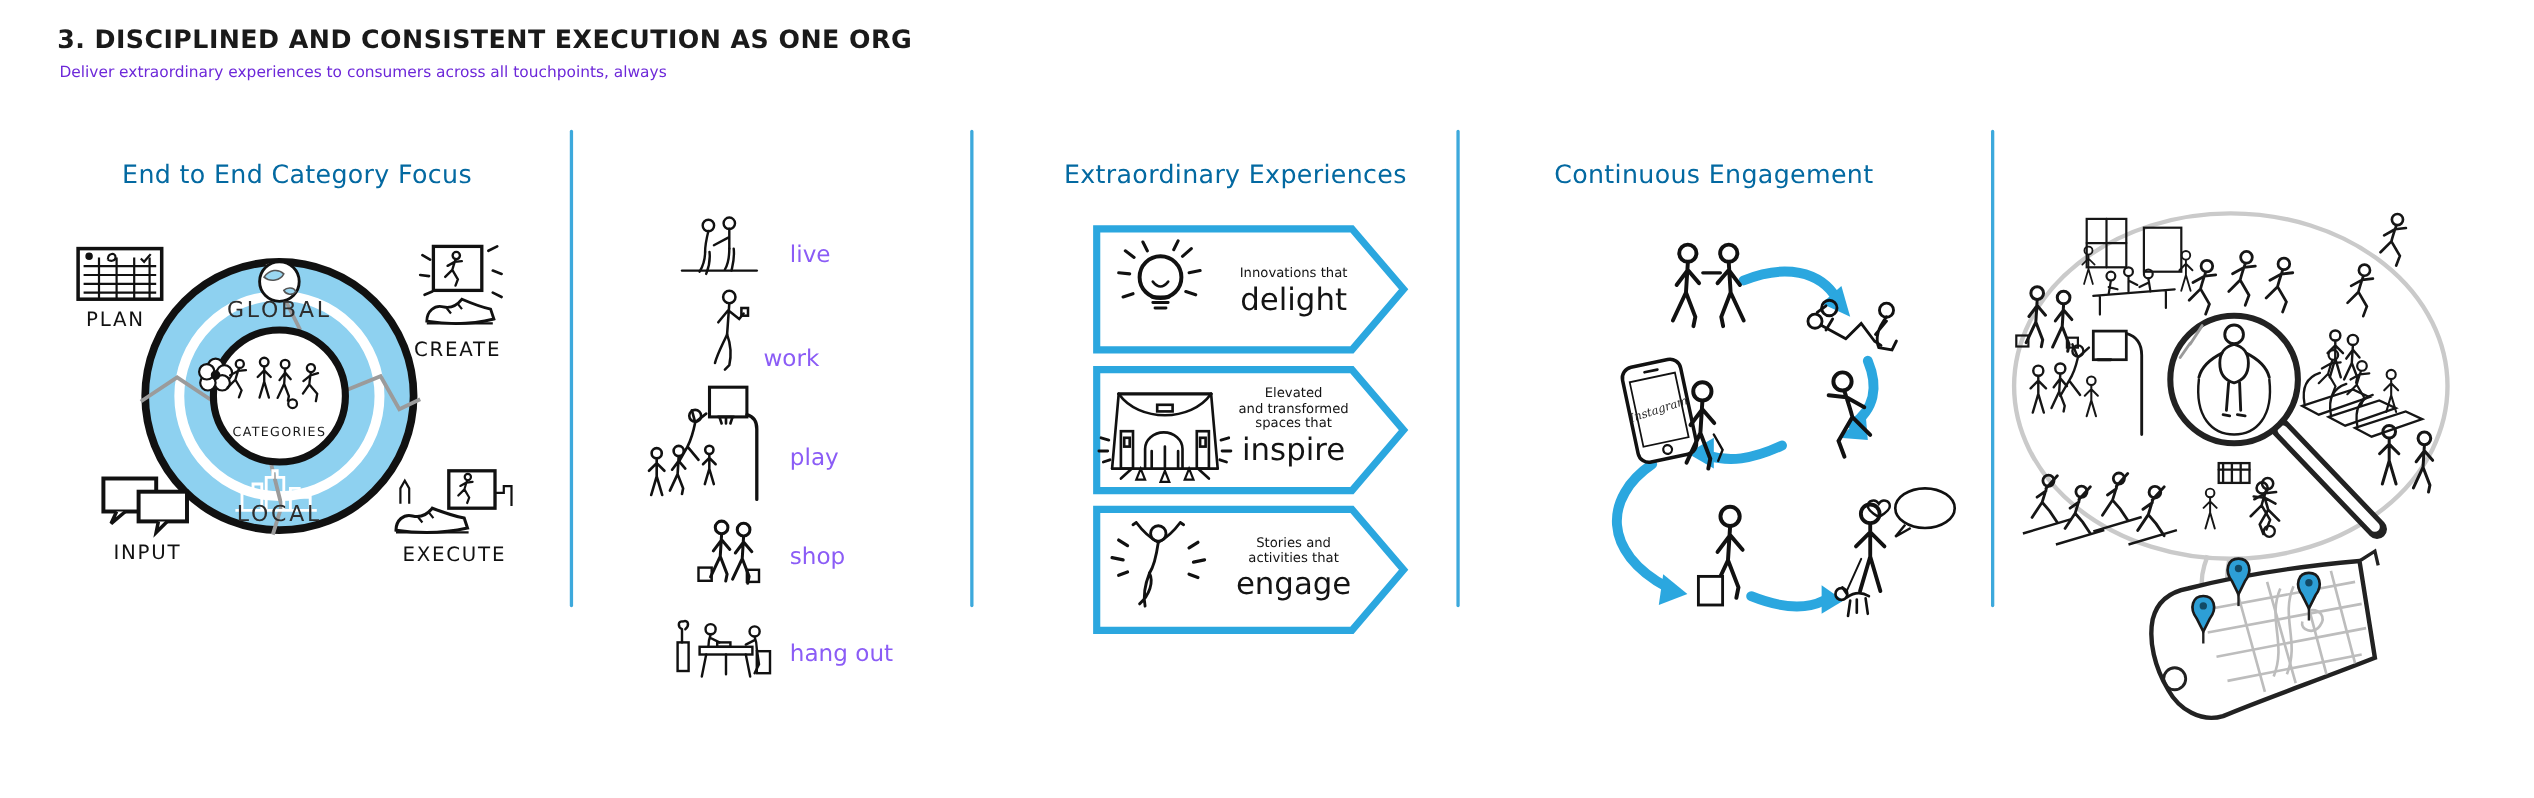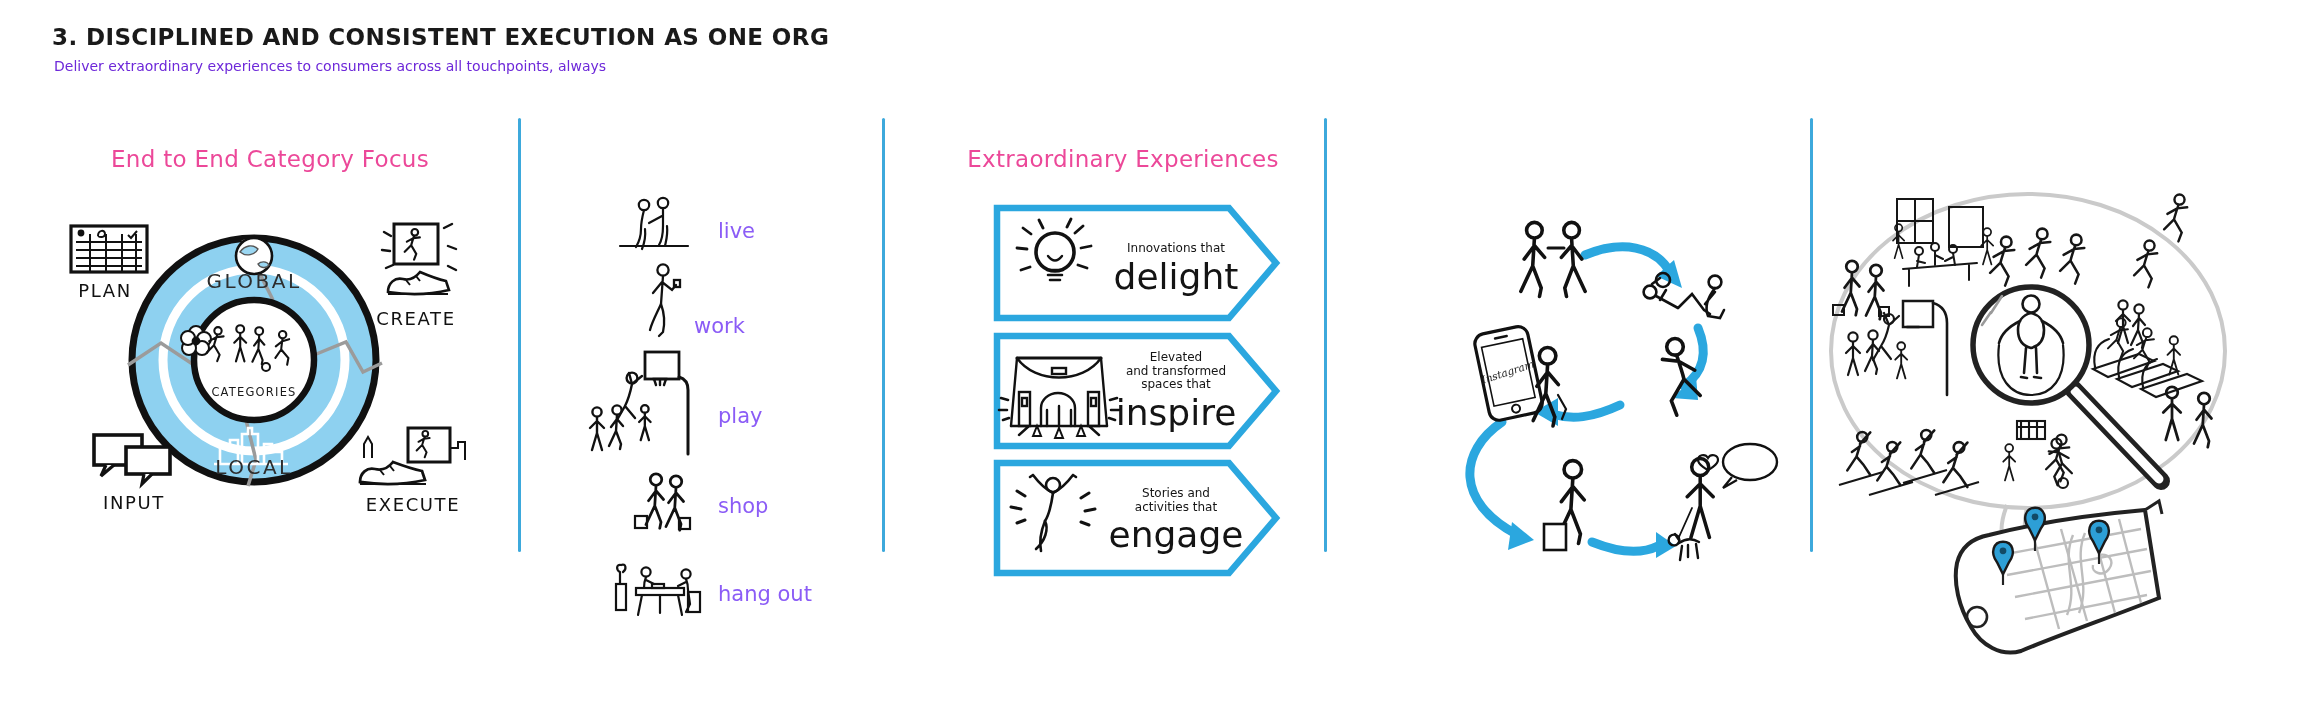--- a/index.html
+++ b/index.html
@@ -2,26 +2,26 @@
 <html><head>
 <meta charset="utf-8">
 <style>
   html,body{margin:0;padding:0;background:#ffffff}
   .page{position:relative;width:2304px;height:725px;background:#fff;overflow:hidden;
         font-family:"DejaVu Sans",sans-serif;color:#1a1a1a}
   .abs{position:absolute}
   .title{position:absolute;left:52px;top:24px;font-size:23px;font-weight:bold;letter-spacing:.4px;white-space:nowrap}
   .subtitle{position:absolute;left:54px;top:58px;font-size:14px;color:#6d28d9;white-space:nowrap}
   .vdiv{position:absolute;top:118px;height:434px;width:3px;background:#3DA9DC;border-radius:2px}
-  .col-header{position:absolute;top:146px;font-size:23px;text-align:center;letter-spacing:.3px;color:#ec4899}
+  .col-header{position:absolute;top:146px;font-size:23px;text-align:center;letter-spacing:.3px;color:#0369a1}
   .tp-label{position:absolute;font-size:21px;color:#8b5cf6}
   .corner-label{position:absolute;font-size:18px;letter-spacing:1.6px;text-align:center;color:#111}
   .card-text{position:absolute;left:1100px;width:152px;text-align:center;line-height:1.14;color:#141414}
   .card-small{font-size:12px}
-  .card-big{font-size:36px;line-height:1.02;margin-top:3px}
+  .card-big{font-size:28px;line-height:1.02;margin-top:3px}
   svg{overflow:visible}
   svg text{font-family:"DejaVu Sans",sans-serif;fill:#222}
   .donut-lab{font-size:20px;letter-spacing:2.5px;fill:#2d2d2d}
   .donut-cat{font-size:11.5px;letter-spacing:1.2px;fill:#1a1a1a}
   .insta{font-family:"DejaVu Serif",serif;font-style:italic;font-size:10.5px;fill:#222}
   .defs-hidden{position:absolute;width:0;height:0;overflow:hidden}
 </style>
 </head>
 <body>
 
@@ -55,20 +55,21 @@
   <div class="title">3. DISCIPLINED AND CONSISTENT EXECUTION AS ONE ORG</div>
   <div class="subtitle">Deliver extraordinary experiences to consumers across all touchpoints, always</div>
 
   <div class="vdiv" style="left:518px"></div>
   <div class="vdiv" style="left:882px"></div>
   <div class="vdiv" style="left:1324px"></div>
   <div class="vdiv" style="left:1810px"></div>
 
   <div class="col-header" style="left:40px;width:460px">End to End Category Focus</div>
   <div class="col-header" style="left:923px;width:400px">Extraordinary Experiences</div>
+  <div class="col-header" style="left:1358px;width:400px">Continuous Engagement</div>
 
   <svg class="abs" style="left:118px;top:224px" width="272" height="272" viewBox="0 0 272 272">
     <circle cx="136" cy="136" r="122" fill="#8ED1F0" stroke="#111" stroke-width="7"></circle>
     <circle cx="136" cy="136" r="91" fill="none" stroke="#fff" stroke-width="9"></circle>
     <g stroke="#9b9b9b" stroke-width="3.5" fill="none">
       <path d="M125,16 L155,76"></path>
       <path d="M10,141 L43,119 L76,141"></path>
       <path d="M196,131 L228,118 L245,148 L264,139"></path>
       <path d="M128,196 L138,236 L130,262"></path>
     </g>

